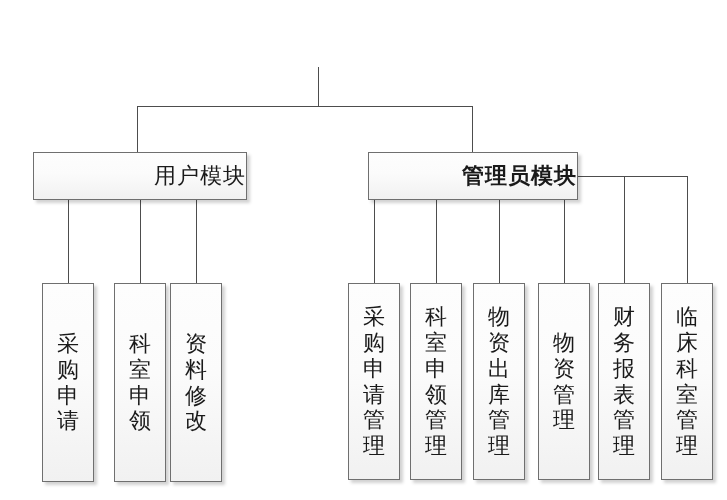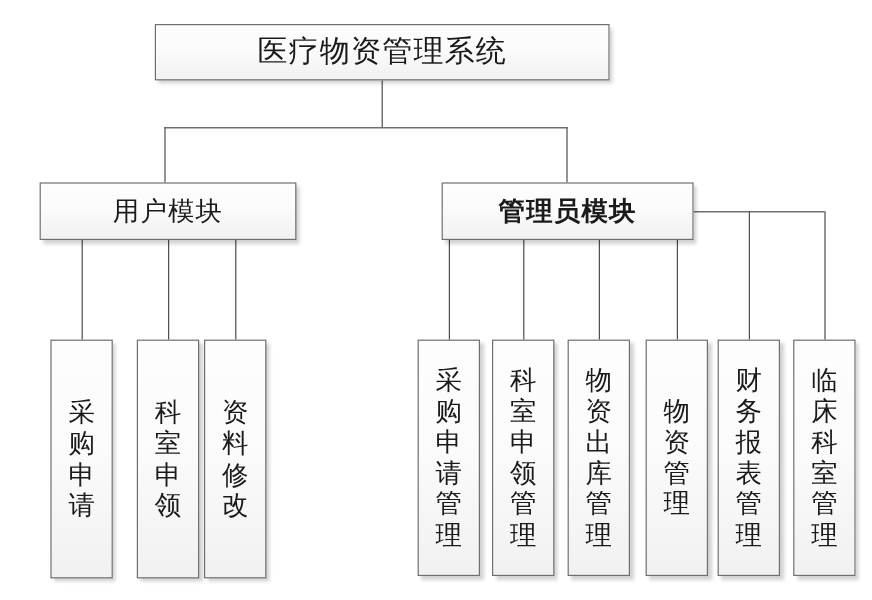--- a/index.html
+++ b/index.html
@@ -39,20 +39,21 @@
     line-height: 1.0;
   }
 
   .node.root {
     font-size: 25px;
     letter-spacing: 1px;
   }
   .node.module {
     font-size: 22px;
     letter-spacing: 1px;
+    justify-content: flex-end;
   }
 
   
   .node.leaf {
     font-size: 22px;
     padding: 4px 0;
   }
   .node.leaf .vtext {
     display: block;
     width: 100%;
@@ -82,23 +83,20 @@
 
   <div class="line v" style="left:374px; top:200px; height:83px;"></div>
   <div class="line v" style="left:436px; top:200px; height:83px;"></div>
   <div class="line v" style="left:499px; top:200px; height:83px;"></div>
   <div class="line v" style="left:564px; top:200px; height:83px;"></div>
 
   <div class="line h" style="left:578px; top:176px; width:109px;"></div>
   <div class="line v" style="left:624px; top:176px; height:107px;"></div>
   <div class="line v" style="left:687px; top:176px; height:107px;"></div>
 
-  <div class="node root" style="left:129px; top:20px; width:379px; height:47px;">
-    <span>医疗物资管理系统</span>
-  </div>
 
   <div class="node module" style="left:33px; top:152px; width:214px; height:48px;">
     <span>用户模块</span>
   </div>
 
   <div class="node module" style="left:368px; top:152px; width:210px; height:48px;font-weight:bold;">
     <span>管理员模块</span>
   </div>
 
   <div class="node leaf" style="left:42px; top:283px; width:52px; height:199px;">

